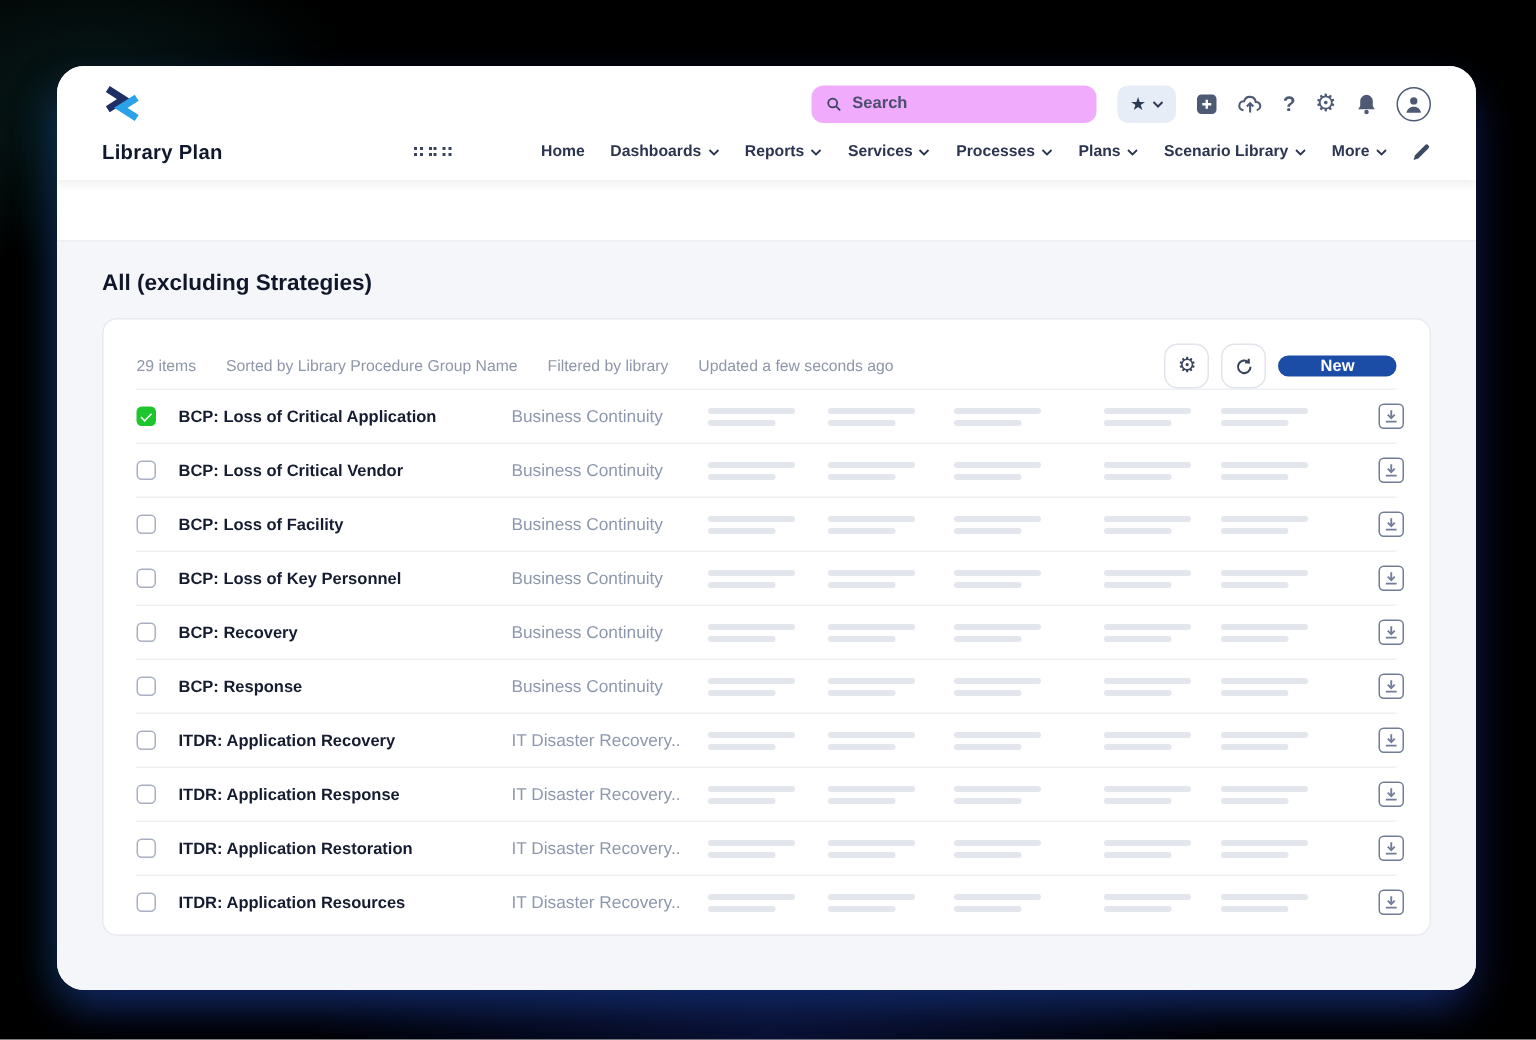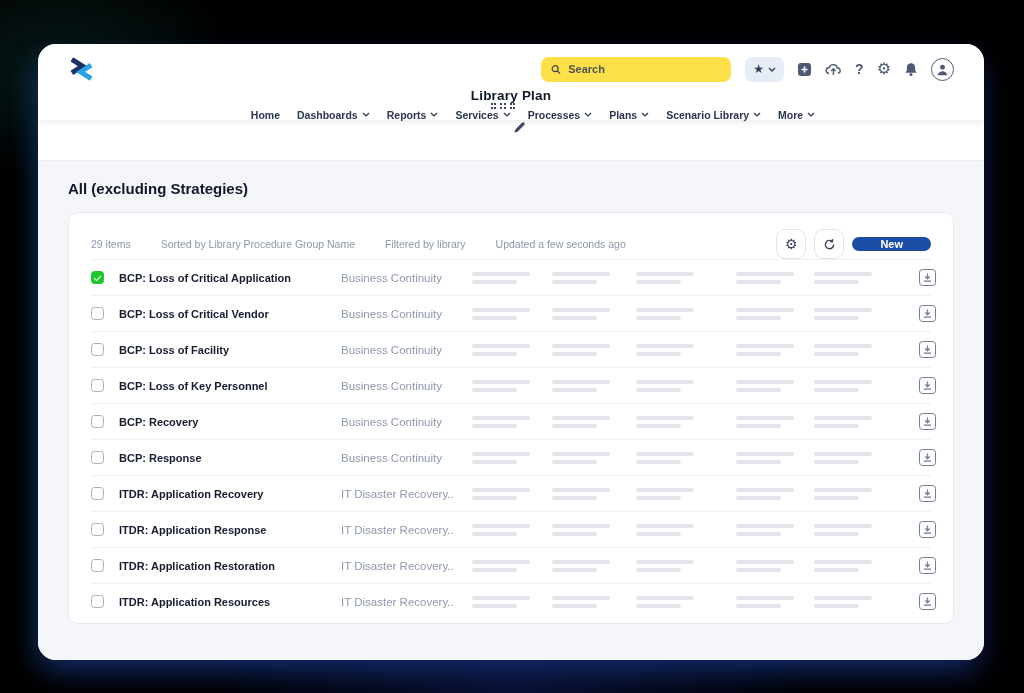--- a/index.html
+++ b/index.html
@@ -21,48 +21,48 @@
     background:#fff; border-radius:18px;
     box-shadow: 0 14px 30px -4px rgba(22,40,120,.85), -12px 12px 28px -10px rgba(0,70,70,.55);
     display:flex; flex-direction:column; overflow:hidden;
   }
   
   .header { background:#fff; padding:9px 30px 6px; position:relative; z-index:2;
             box-shadow:0 3px 6px rgba(25,35,70,.07); }
   .header-top { display:flex; align-items:center; height:32px; }
   .logo { width:27px; height:24px; flex:0 0 auto; }
   .spacer { flex:1; }
-  .search-box { display:flex; align-items:center; gap:7px; background:#fde047;
+  .search-box { display:flex; align-items:center; gap:7px; background:#f0abfc;
     border-radius:8px; height:25px; width:190px; padding:0 10px; margin-right:14px; }
   .search-box input { border:none; background:transparent; outline:none; width:100%;
     font-size:11px; color:#2f3a52; font-weight:600; font-family:inherit; }
   .search-box input::placeholder { color:#39445c; opacity:.9; }
   .icon-group { display:flex; align-items:center; gap:13px; color:#4e5a74; }
   .star-btn { background:#e6edf6; border-radius:7px; height:25px; padding:0 8px;
     display:flex; align-items:center; gap:4px; cursor:pointer; }
   .star-glyph { font-family:"DejaVu Sans", sans-serif; font-size:12px; color:#2e3954; line-height:1; }
   .gear-glyph { font-family:"DejaVu Sans", sans-serif; font-size:16px; line-height:1; color:#4e5a74; }
   .q-glyph { font-size:14px; font-weight:700; color:#4e5a74; }
   .avatar { width:23px; height:23px; border:1.6px solid #4e5a74; border-radius:50%;
     display:flex; align-items:center; justify-content:center; }
-  .header-bottom { display:flex; align-items:center; height:26px; margin-top:3px;flex-direction:column; }
+  .header-bottom { display:flex; align-items:center; height:26px; margin-top:3px; }
   .app-title { font-size:13.5px; font-weight:700; color:#10182c; letter-spacing:.2px; }
   .nav { display:flex; align-items:flex-start; gap:17px;margin-left:44px; }
   .nav-item { display:flex; align-items:center; gap:4px; font-size:10.5px; font-weight:600;
     color:#2b3550; cursor:pointer; white-space:nowrap; }
   .waffle { display:grid; grid-template-columns:repeat(3,auto); gap:4px; margin-right:16px; cursor:pointer; }
   .waffle .cl { display:grid; grid-template-columns:repeat(2,2px); gap:1.5px; }
   .waffle .cl i { width:2px; height:2px; background:#39445c; display:block; }
   .pencil-btn { margin-left:16px; cursor:pointer; display:flex; }
   
   .page-body { flex:1; background:#f5f6fa; padding:14px 30px 0; border-top:1px solid #eceef2;margin-top:40px; }
   .page-title { font-size:15px; font-weight:700; color:#10172a; margin:5px 0 15px; }
   .card { background:#fff; border:1px solid #e8eaf0; border-radius:10px; padding:16px 22px 4px; }
   
-  .toolbar { display:flex; align-items:center; gap:30px; font-size:10.5px; color:#8e96a8; }
+  .toolbar { display:flex; align-items:center; gap:20px; font-size:10.5px; color:#8e96a8; }
   .toolbar-right { margin-left:auto; display:flex; align-items:center; gap:8px; }
   .icon-btn { width:30px; height:30px; border:1px solid #e0e4eb; border-radius:9px; background:#fff;
     display:flex; align-items:center; justify-content:center; color:#39445c; cursor:pointer; }
   .icon-btn .gear-glyph { font-size:14px; color:#39445c; }
   .new-btn { background:#1c4da6; color:#fff; border:none; border-radius:15px; height:14px;
     padding:0 28px; font-size:11px; font-weight:700; cursor:pointer; font-family:inherit; }
   
   .thead, .trow { display:grid;
     grid-template-columns:28px 222px 131px 80px 84px 100px 78px 105px 1fr;
     align-items:center; }

